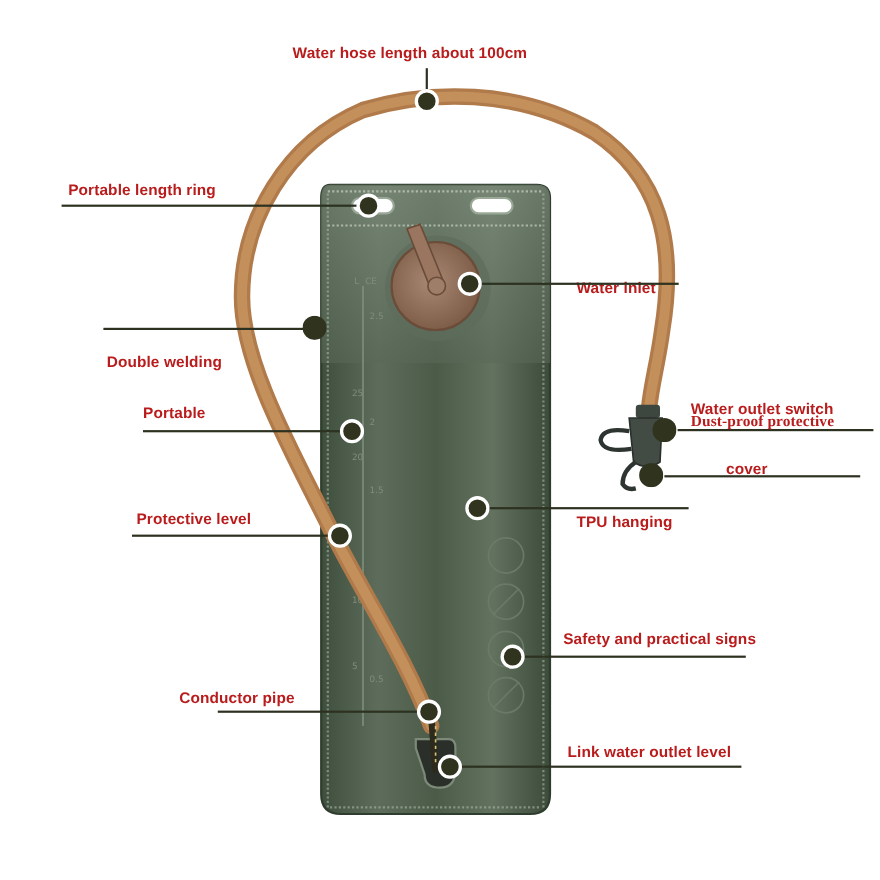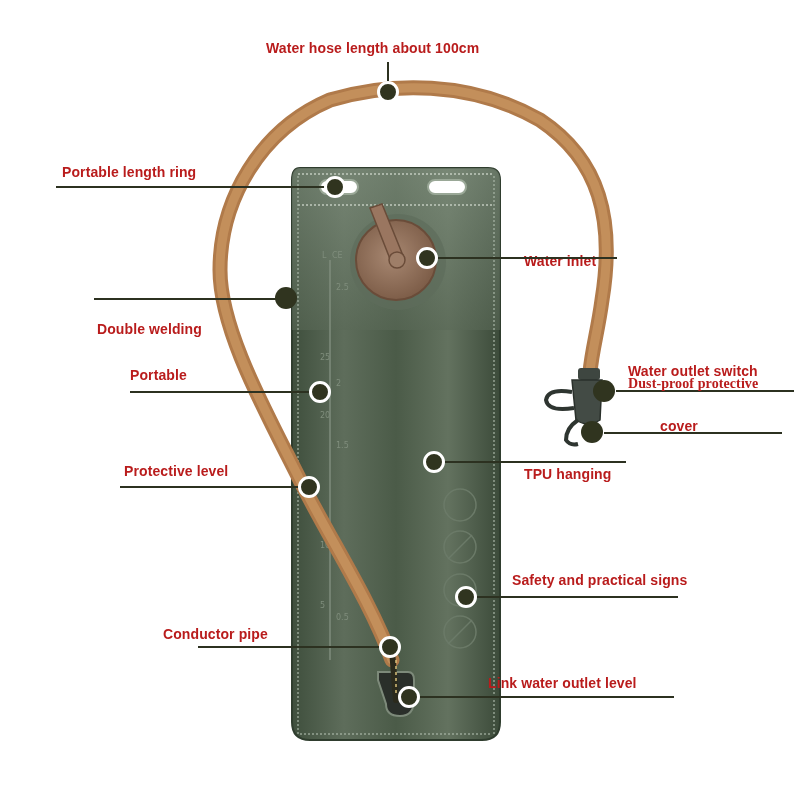--- a/index.html
+++ b/index.html
@@ -138,17 +138,17 @@
   <div class="marker" style="left:309px; top:487px;"></div>
 
   <div class="label" style="left:512px; top:572px;">Safety and practical signs</div>
   <div class="leader" style="left:472px; top:596px; width:206px;"></div>
   <div class="marker" style="left:466px; top:597px;"></div>
 
   <div class="label" style="left:142px; top:626px;margin-left:21px;">Conductor pipe</div>
   <div class="leader" style="left:198px; top:646px; width:190px;"></div>
   <div class="marker" style="left:390px; top:647px;"></div>
 
-  <div class="label" style="left:488px; top:675px;">Link water outlet level</div>
+  <div class="label" style="left:516px; top:675px;">Link water outlet level</div>
   <div class="leader" style="left:412px; top:696px; width:262px;"></div>
   <div class="marker" style="left:409px; top:697px;"></div>
 
 </div>
 
 </body></html>

